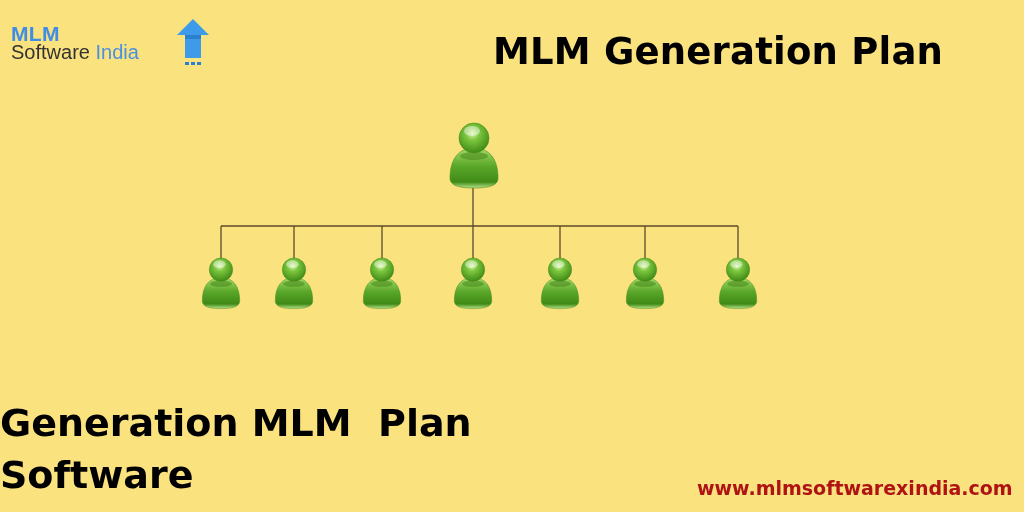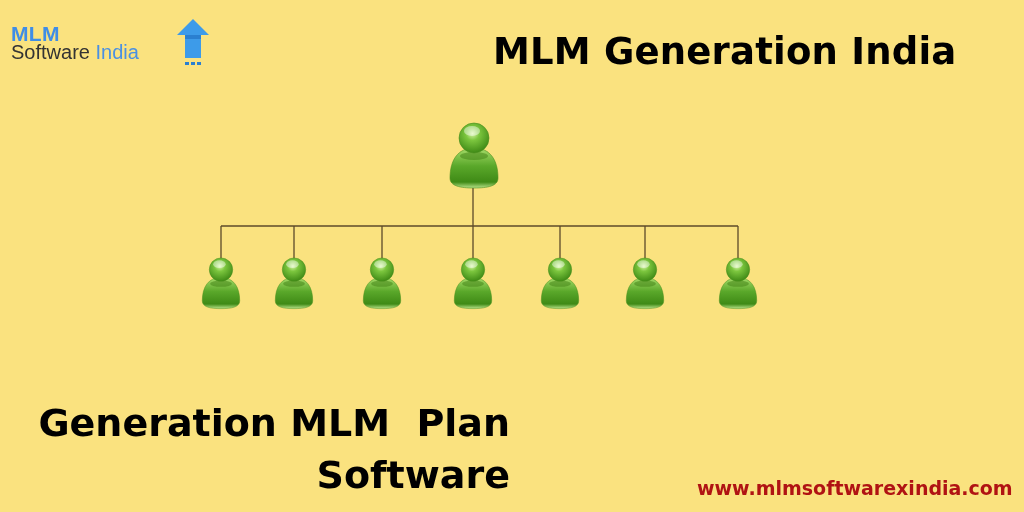--- a/index.html
+++ b/index.html
@@ -3,40 +3,40 @@
 <meta charset="utf-8">
 <style>
   html, body { margin:0; padding:0; }
   body { width:1024px; height:512px; overflow:hidden; background:#fae27f; position:relative; font-family:"DejaVu Sans", sans-serif; }
   .logo { position:absolute; left:11px; top:27px; }
   .logo-mlm { font-family:"Liberation Sans", sans-serif; font-weight:bold; color:#3f8de6; font-size:21px; line-height:14px; letter-spacing:0.3px; }
   .logo-line { font-family:"Liberation Sans", sans-serif; font-size:20px; line-height:22px; color:#333; }
   .logo-india { color:#4a90e2; }
   .logo-arrow { position:absolute; left:176px; top:18px; }
   .title { position:absolute; left:493px; top:30px; font-weight:bold; font-size:37px; color:#000; white-space:nowrap; letter-spacing:0.2px; }
-  .subtitle { position:absolute; left:0; width:510px; top:397px; text-align:right; font-weight:bold; font-size:38px; line-height:52px; color:#000; }
+  .subtitle { position:absolute; left:0; width:510px; top:397px; text-align:left; font-weight:bold; font-size:38px; line-height:52px; color:#000; }
   .url { position:absolute; left:697px; top:477px; font-weight:bold; font-size:19px; color:#b01313; white-space:nowrap; }
   svg.tree { position:absolute; left:0; top:0; }
 </style>
 </head>
 <body>
 
 <div class="logo">
   <div class="logo-mlm">MLM</div>
   <div class="logo-line"><span>Software </span><span class="logo-india">India</span></div>
 </div>
 <svg class="logo-arrow" width="34" height="48" viewBox="0 0 34 48">
   <polygon points="17,1 33,17 25,17 25,40 9,40 9,17 1,17" fill="#3d9be9"></polygon>
   <rect x="9" y="17" width="16" height="4" fill="#2a7fd0"></rect>
   <rect x="9" y="44" width="4" height="3" fill="#2a7fd0"></rect>
   <rect x="15" y="44" width="4" height="3" fill="#2a7fd0"></rect>
   <rect x="21" y="44" width="4" height="3" fill="#2a7fd0"></rect>
 </svg>
 
-<div class="title">MLM Generation India</div>
+<div class="title">MLM Generation Plan</div>
 
 <svg class="tree" width="1024" height="512" viewBox="0 0 1024 512">
   <defs>
     <radialGradient id="headG" cx="45%" cy="35%" r="65%">
       <stop offset="0%" stop-color="#d8f5a8"></stop>
       <stop offset="35%" stop-color="#7cc63e"></stop>
       <stop offset="100%" stop-color="#3f8a16"></stop>
     </radialGradient>
     <linearGradient id="bodyG" x1="0" y1="0" x2="0" y2="1">
       <stop offset="0%" stop-color="#a6dc6a"></stop>

